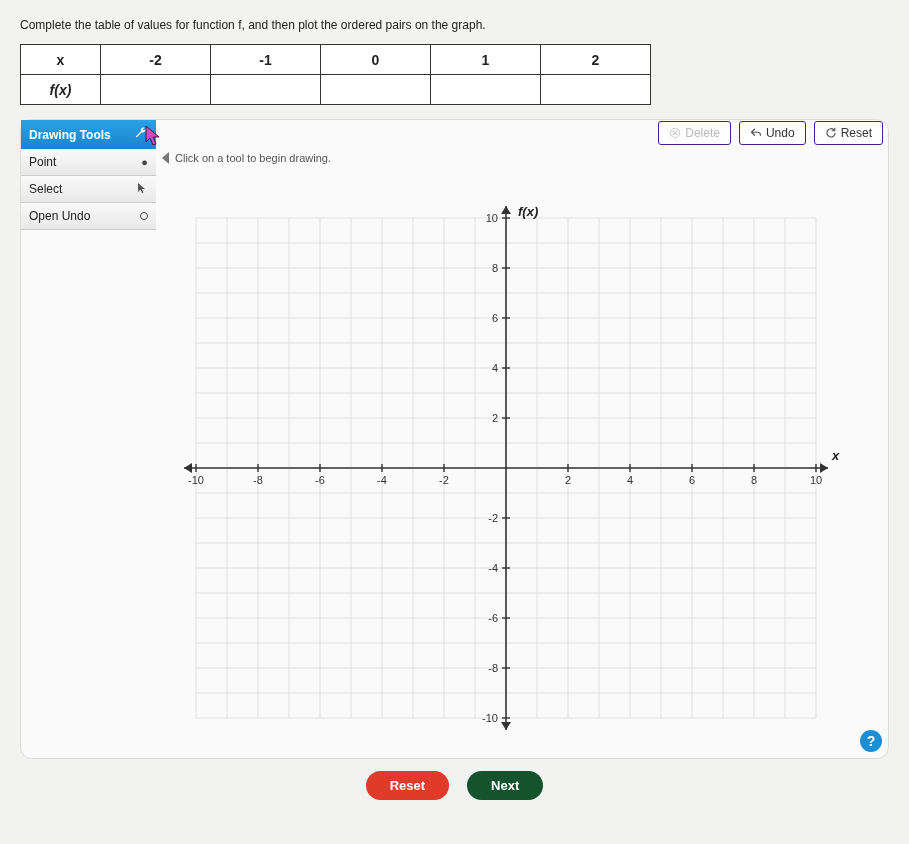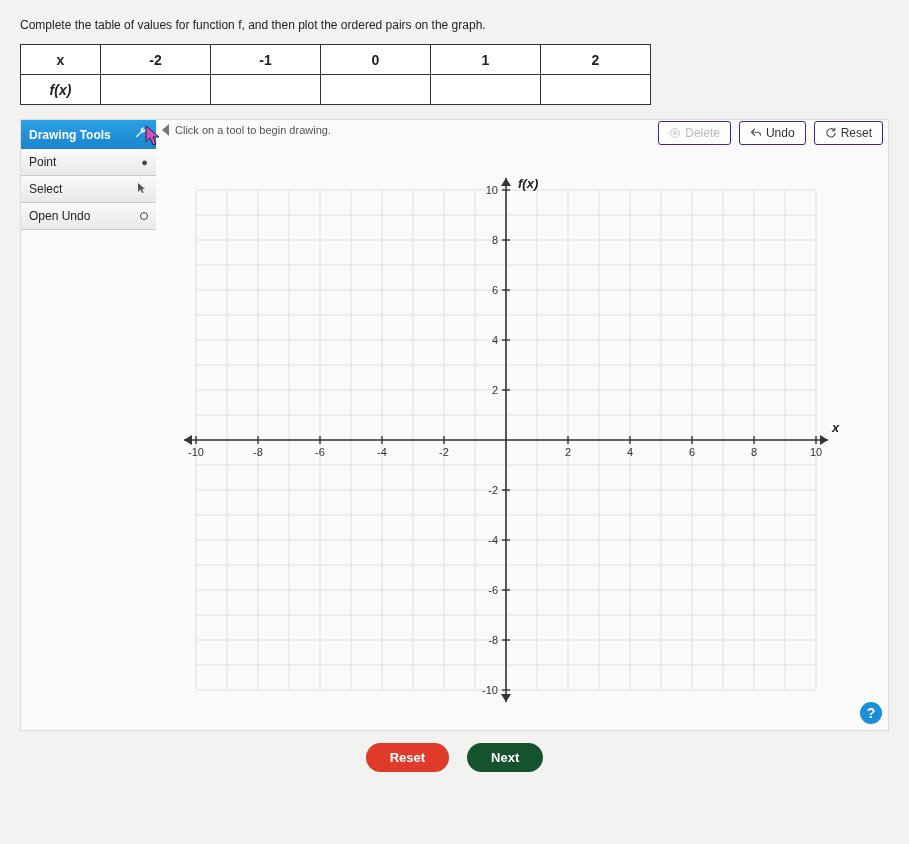--- a/index.html
+++ b/index.html
@@ -25,21 +25,21 @@
       height: 30px;
       background: #fff;
     }
     .value-table .hdr { width: 80px; font-style: normal; }
     .value-table .fx { font-style: italic; }
 
     .workspace {
       display: flex;
       background: #fafafa;
       border: 1px solid #ddd;
-      border-radius: 0;
+      border-radius: 12px;
     }
     .tool-panel { width: 135px; flex-shrink: 0; }
     .tool-header {
       background: linear-gradient(#2aa0e6, #1985cc);
       color: #fff;
       font-size: 12px;
       font-weight: bold;
       padding: 6px 8px;
       display: flex;
       align-items: center;
@@ -74,20 +74,21 @@
     .graph-area {
       flex: 1;
       position: relative;
       padding: 0;
     }
     .hint-bar {
       display: flex;
       align-items: center;
       padding: 4px 6px;
       gap: 6px;
+      margin-top: 28px;
     }
     .hint-text { font-size: 11px; color: #555; }
     .tri-left {
       width: 0; height: 0;
       border-top: 6px solid transparent;
       border-bottom: 6px solid transparent;
       border-right: 7px solid #777;
     }
 
     .action-bar {

